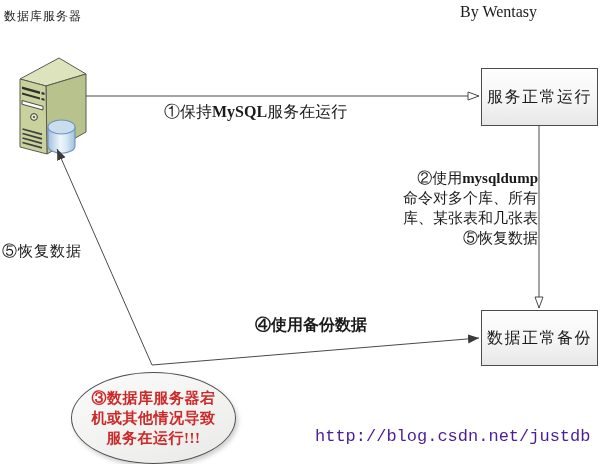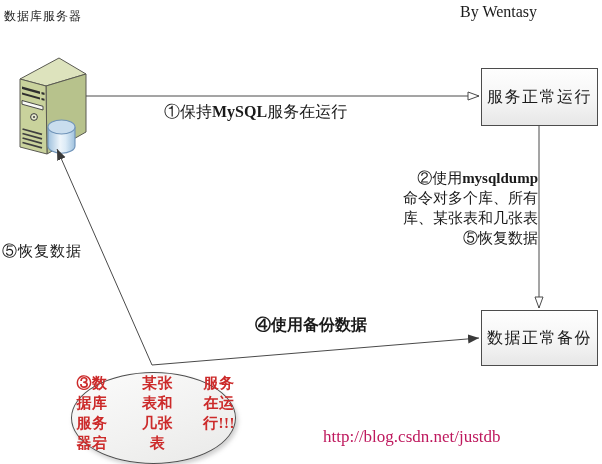--- a/index.html
+++ b/index.html
@@ -29,27 +29,27 @@
   .lbl-step1 b, .lbl-step2 b{font-weight:bold;}
   .lbl-step2{left:360px;top:168px;width:178px;text-align:right;font-size:15px;line-height:20px;white-space:normal;}
   .lbl-step4{left:255px;top:315px;font-size:16px;font-weight:bold;}
   .lbl-step5{left:2px;top:242px;font-size:15px;letter-spacing:1px;}
 
   .loss-ellipse{
     left:71px;top:372px;width:163px;height:90px;border-radius:50%;
     background:linear-gradient(160deg,#fbfbfb 0%,#f1f1f0 60%,#e9e9e8 100%);
     border:1.4px solid #4f4f4f;
     box-shadow:2px 3px 4px rgba(120,120,120,0.35);
-    display:flex;flex-direction:row;justify-content:center;text-align:center;
-    font-size:15px;font-weight:bold;color:#cc2a2a;line-height:20px;letter-spacing:0.5px;gap:28px;
+    display:flex;flex-direction:column;justify-content:center;text-align:center;
+    font-size:15px;font-weight:bold;color:#cc2a2a;line-height:20px;letter-spacing:0.5px;
   }
 
   .watermark{
-    left:323px;top:427px;font-size:17px;color:#be185d;
-    font-family:Liberation Serif, serif;white-space:nowrap;
+    left:315px;top:427px;font-size:17px;color:#4c1d95;
+    font-family:Liberation Mono, monospace;white-space:nowrap;
   }
 </style>
 </head>
 <body>
 
 <div class="canvas">
 
   <svg class="connector-layer" width="602" height="464" viewBox="0 0 602 464">
     <defs>
       <marker id="mOpen" markerUnits="userSpaceOnUse" markerWidth="14" markerHeight="12" refX="12" refY="5" orient="auto">
@@ -105,21 +105,21 @@
 
     <div class="abs flow-box box-service">
       <span>服务正常运行</span>
     </div>
     <div class="abs flow-box box-backup">
       <span>数据正常备份</span>
     </div>
 
     <div class="abs loss-ellipse">
       <div>③数据库服务器宕</div>
-      <div>某张表和几张表</div>
+      <div>机或其他情况导致</div>
       <div>服务在运行!!!</div>
     </div>
 
     <div class="abs edge-label lbl-step1"><span>①保持</span><b>MySQL</b><span>服务在运行</span></div>
 
     <div class="abs edge-label lbl-step2">
       <div><span>②使用</span><b>mysqldump</b></div>
       <div>命令对多个库、所有</div>
       <div>库、某张表和几张表</div>
       <div>⑤恢复数据</div>

